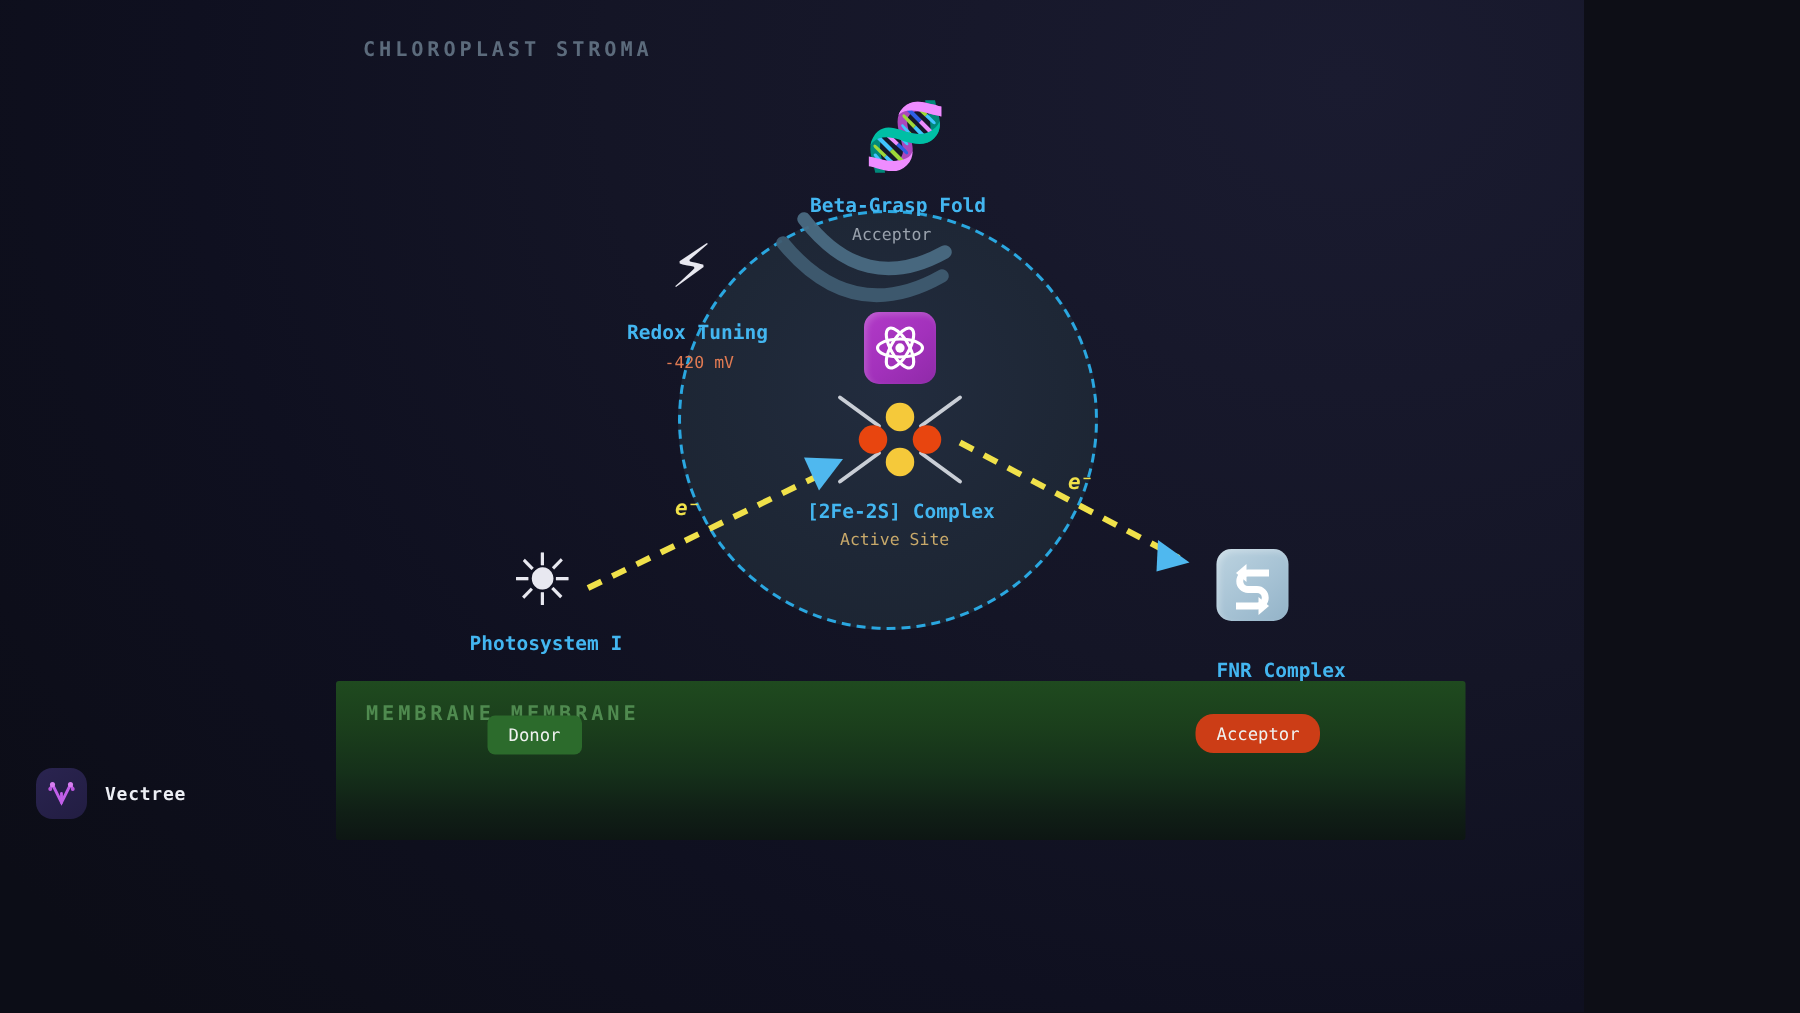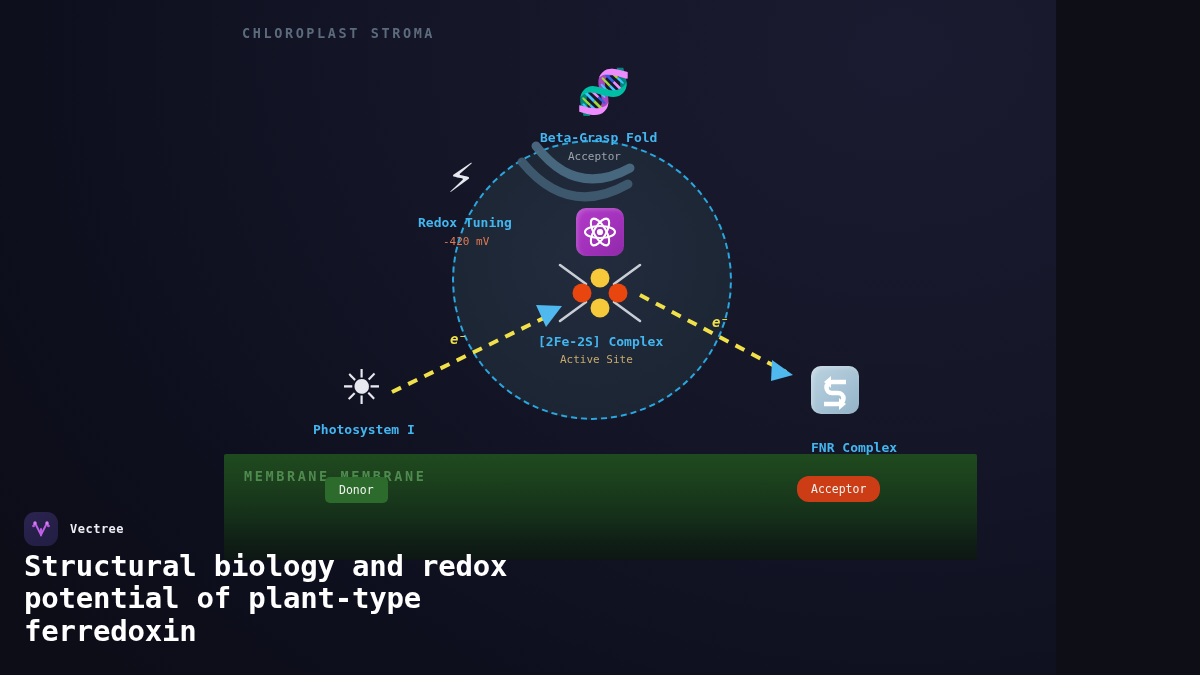--- a/index.html
+++ b/index.html
@@ -317,16 +317,15 @@
         </g>
         <circle cx="5" cy="5" r="1.7" fill="#d77ef0"></circle>
         <circle cx="17" cy="5" r="1.7" fill="#d77ef0"></circle>
         <circle cx="3.5" cy="8" r="1.3" fill="#b955dd"></circle>
         <circle cx="18.5" cy="8" r="1.3" fill="#b955dd"></circle>
       </svg>
     </div>
     <div id="brand-name">Vectree</div>
   </div>
 
-  <div id="headline">Structural biology and redox potential of plant-type ferredoxin</div>
 
 
 </div>
 
 </body></html>

